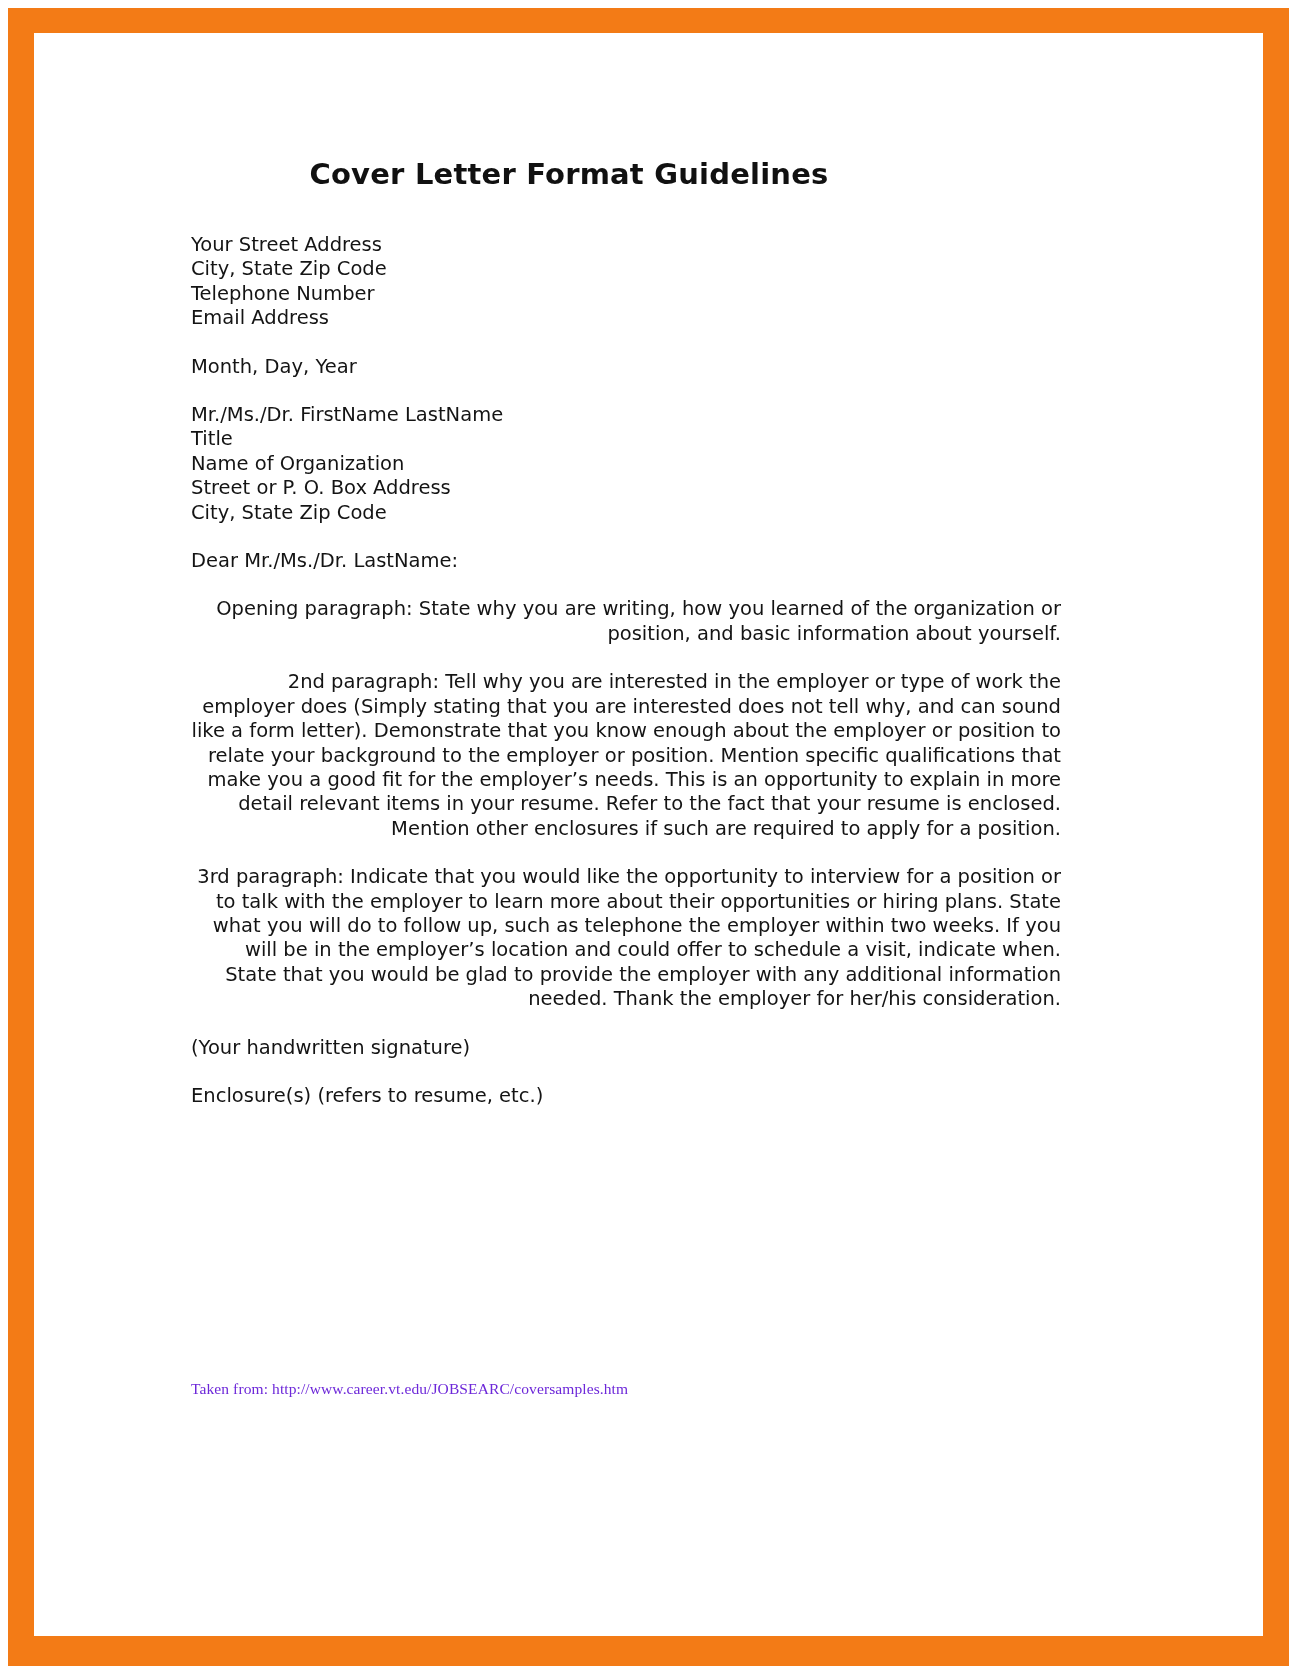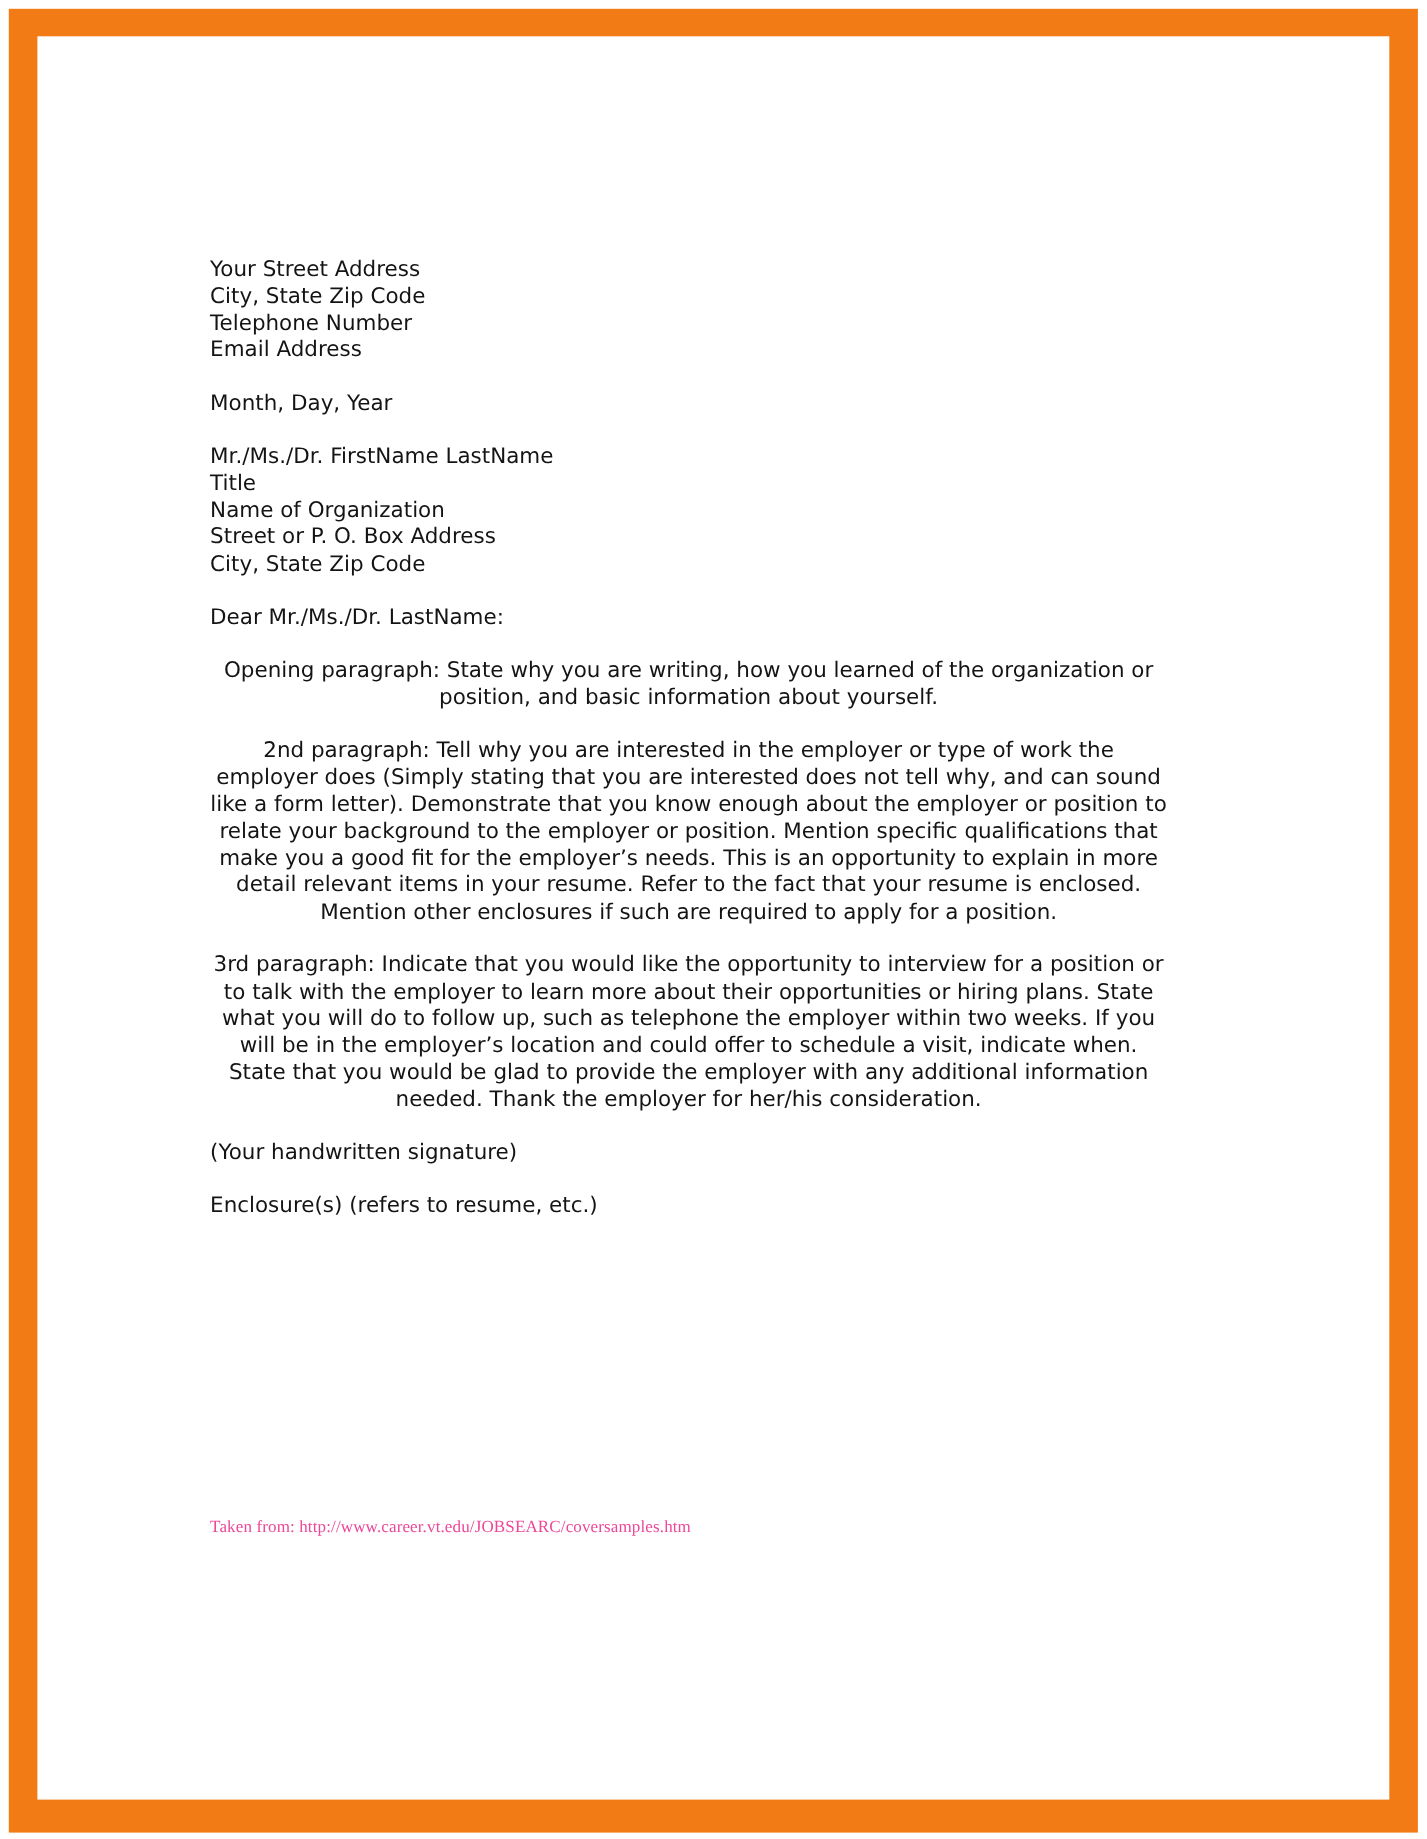--- a/index.html
+++ b/index.html
@@ -70,41 +70,42 @@
 
   .block {
     margin: 0 0 24px 0;
     white-space: pre-line;
   }
   .block:last-child {
     margin-bottom: 0;
   }
   .para {
     margin: 0 0 24px 0;
-    text-align: center;
+    text-align: right;
   }
 
   .citation {
     position: absolute;
     left: 157px;
     top: 1347px;
     font-family: "Liberation Serif", serif;
     font-size: 15.5px;
-    color: #ec4899;
+    color: #6d28d9;
     letter-spacing: 0.1px;
   }
 </style>
 </head>
 <body>
 
 <div id="frame-outer-white">
   <div id="frame-orange">
     <div id="paper">
       <div id="doc-body">
 
+        <div class="doc-title">Cover Letter Format Guidelines</div>
 
         <div class="content">
 
           <div class="block">Your Street Address
 City, State Zip Code
 Telephone Number
 Email Address</div>
 
           <div class="block">Month, Day, Year</div>
 

